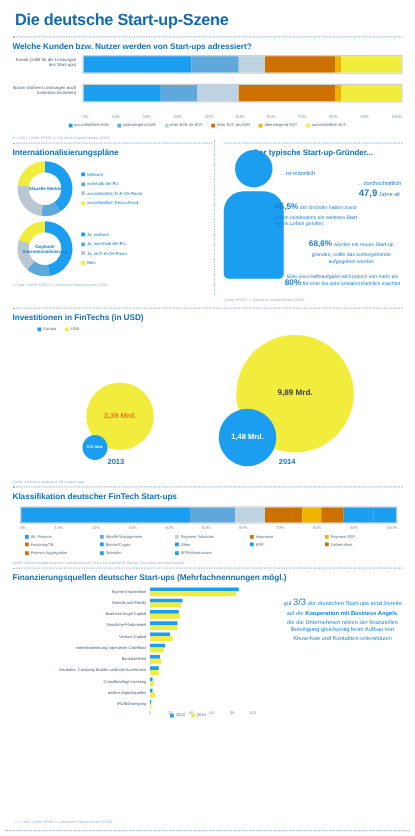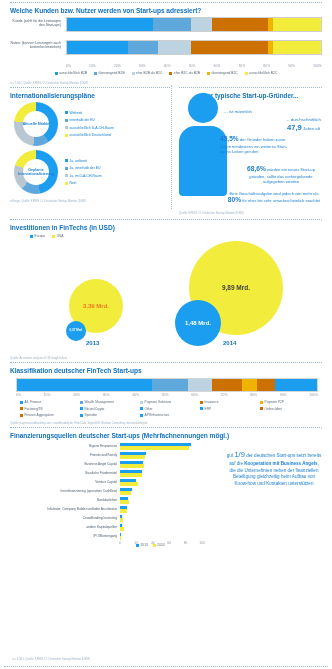--- a/index.html
+++ b/index.html
@@ -135,20 +135,21 @@
   }
   .callout .big { font-size: 7.5px; }
   .callout b { font-weight: bold; }
   .bottom-rule { position: absolute; left: 4px; right: 4px; bottom: 4px; border-top: 1px dotted #9ab8d4; }
 </style>
 </head>
 <body>
 
 <div class="page">
 
+  <div class="main-title">Die deutsche Start-up-Szene</div>
   <div class="dotted-rule"></div>
 
   <div class="s1">
     <div class="section-title">Welche Kunden bzw. Nutzer werden von Start-ups adressiert?</div>
     <div style="position:relative;">
       <div class="s1-label s1-lab1">Kunde (zahlt für die Leistungen des Start-ups)</div>
       <div class="s1-label s1-lab2">Nutzer (können Leistungen auch kostenlos beziehen)</div>
       <div class="s1-rows">
         <div class="s1-row">
           <div class="bar" id="s1bar0">
@@ -506,20 +507,20 @@
           <span>2013</span>
         </div>
         <div class="lg">
           <span class="sw" style="background: rgb(242, 236, 60);"></span>
           <span>2014</span>
         </div>
       </div>
 
     <div class="callout">
       <span>gut</span>
-      <span class="big">1/9</span>
+      <span class="big">3/3</span>
       <span>der deutschen Start-ups setzt bereits auf die</span>
       <b>Kooperation mit Business Angels</b><span>, die die Unternehmen neben der finanziellen Beteiligung gleichzeitig beim Aufbau von Know-how und Kontakten unterstützen</span>
     </div>
   </div>
   <div class="src" style="position:absolute;left:10px;bottom:10px;">n = 1.061, Quelle: KPMG / 2. Deutscher Startup Monitor (DSM)</div>
   <div class="bottom-rule"></div>
 </div>
 
 </body></html>

